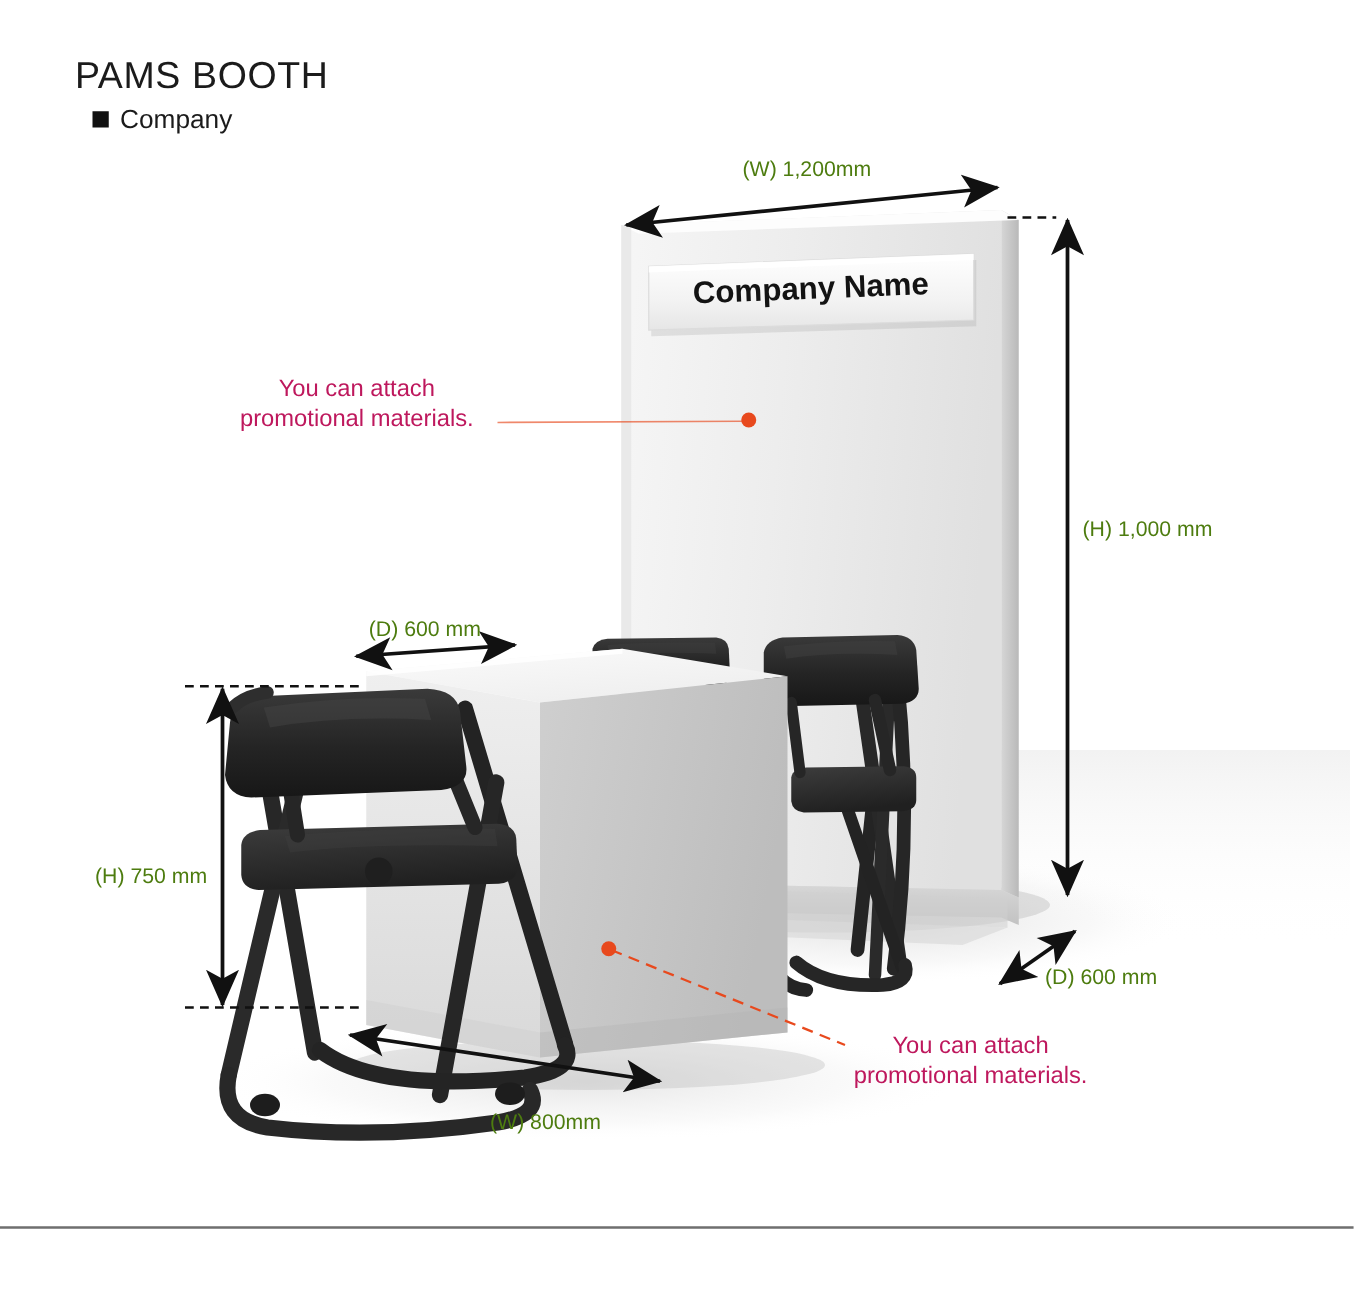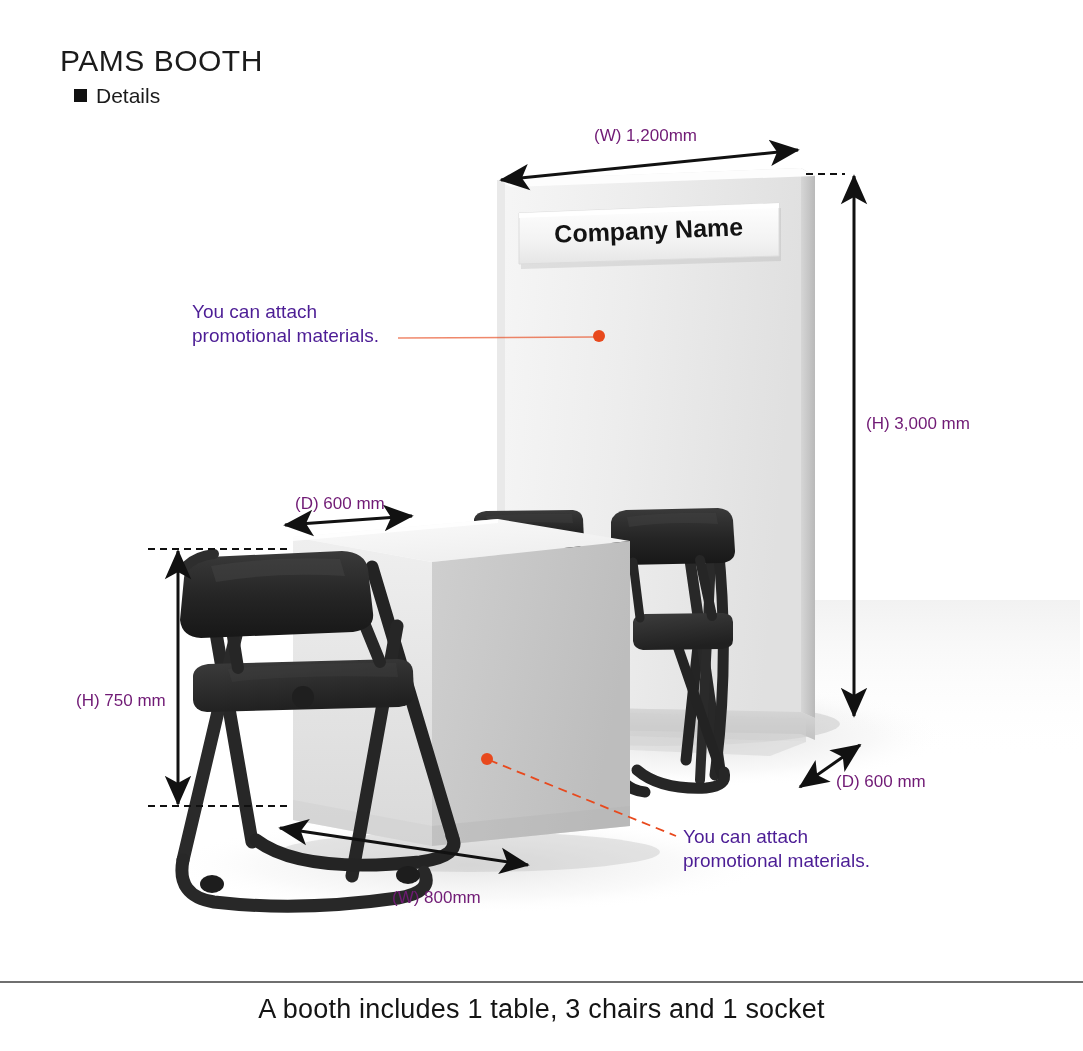--- a/index.html
+++ b/index.html
@@ -87,43 +87,44 @@
     text-align: center;
     font-size: 27px;
     font-weight: 400;
     color: #141414;
     letter-spacing: 0.2px;
   }
   
   .dim-label {
     position: absolute;
     font-size: 17px;
-    color: #701a75;
+    color: #4d7c0f;
     white-space: nowrap;
     font-family: "Liberation Sans", sans-serif;
   }
   .annot {
     position: absolute;
     font-size: 19px;
     line-height: 24px;
-    color: #4c1d95;
+    color: #be185d;
     white-space: nowrap;
     font-family: "Liberation Sans", sans-serif;
+    text-align: center;
   }
 </style>
 </head>
 <body>
 
 <div class="page">
 
   <div class="header">
     <div class="page-title">PAMS BOOTH</div>
     <div class="subtitle-row">
       <span class="bullet-square"></span>
-      <span class="subtitle-text">Details</span>
+      <span class="subtitle-text">Company</span>
     </div>
   </div>
 
   <div class="stage">
     <svg width="1083" height="960" viewBox="0 0 1083 960">
       <defs>
         <linearGradient id="gWallFace" x1="0" y1="0" x2="1" y2="0.15">
           <stop offset="0%" stop-color="#f6f6f6"></stop>
           <stop offset="45%" stop-color="#ededed"></stop>
           <stop offset="100%" stop-color="#e0e0e0"></stop>
@@ -315,36 +316,35 @@
       </g>
       <g>
         <line x1="489" y1="760" x2="676" y2="836" stroke="#e8491d" stroke-width="1.8" stroke-dasharray="9,6"></line>
         <circle cx="487" cy="759" r="6" fill="#e8491d"></circle>
       </g>
     </svg>
   </div>
 
   <div class="dim-label" style="left:594px; top:126px;">(W) 1,200mm</div>
 
-  <div class="dim-label" style="left:866px; top:414px;">(H) 3,000 mm</div>
+  <div class="dim-label" style="left:866px; top:414px;">(H) 1,000 mm</div>
 
   <div class="dim-label" style="left:295px; top:494px;">(D) 600 mm</div>
 
   <div class="dim-label" style="left:76px; top:677px;margin-top:14px;">(H) 750 mm</div>
 
   <div class="dim-label" style="left:392px; top:888px;">(W) 800mm</div>
 
   <div class="dim-label" style="left:836px; top:772px;">(D) 600 mm</div>
 
   <div class="annot" style="left:192px; top:300px;">
     <div>You can attach</div>
     <div>promotional materials.</div>
   </div>
 
   <div class="annot" style="left:683px; top:825px;">
     <div>You can attach</div>
     <div>promotional materials.</div>
   </div>
 
   <div class="footer-divider"></div>
-  <div class="footer-caption">A booth includes 1 table, 3 chairs and 1 socket</div>
 
 </div>
 
 </body></html>

